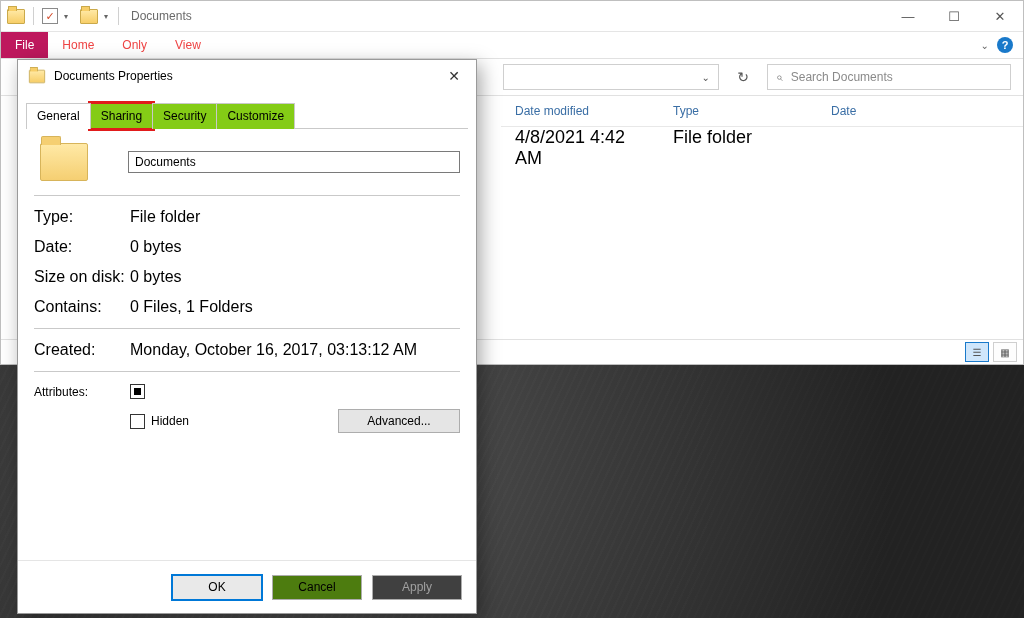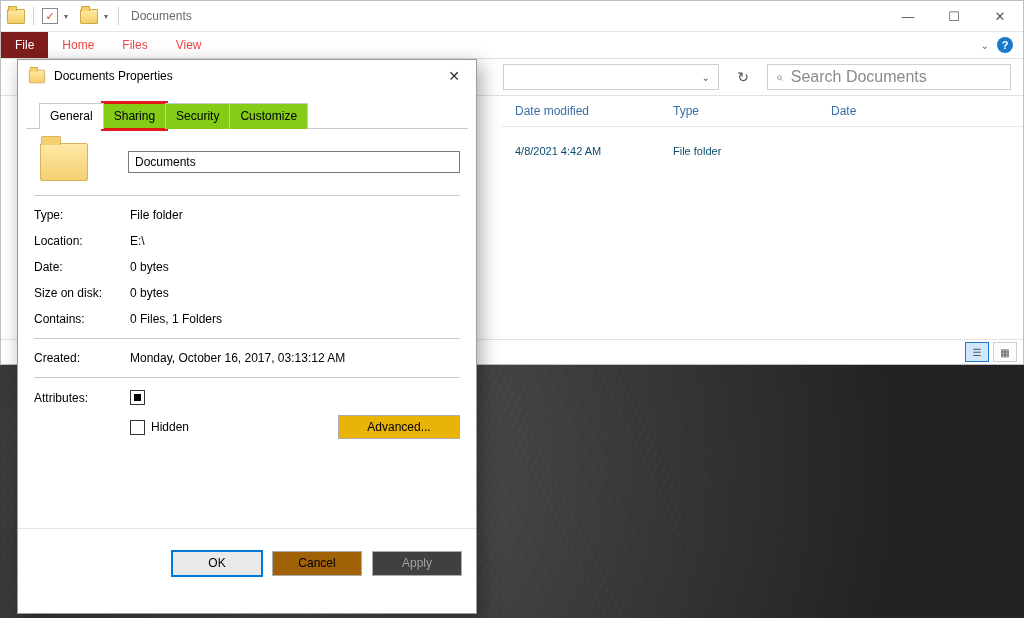--- a/index.html
+++ b/index.html
@@ -19,71 +19,71 @@
   .folder-ico::before{content:"";position:absolute;top:-4px;left:0;width:7px;height:4px;background:#f7ce68;border:1px solid #caa94a;border-bottom:none;border-radius:1px 1px 0 0}
   .sep{width:1px;height:18px;background:#d0d0d0;margin:0 4px}
   .qat-check{width:14px;height:14px;border:1px solid #8a8a8a;display:flex;align-items:center;justify-content:center;color:#d24726;font-size:11px;line-height:1}
   .qat-drop{font-size:8px;color:#666;padding:0 2px}
   .tb-title{margin-left:8px;color:#6a6a6a;font-size:12px}
   .tb-right{margin-left:auto;display:flex}
   .win-btn{width:46px;height:30px;display:flex;align-items:center;justify-content:center;color:#555;font-size:13px}
   
   .ribbon{height:26px;display:flex;align-items:stretch;border-bottom:1px solid #e1e1e1}
   .ribbon-tab{padding:0 14px;display:flex;align-items:center;font-size:12px;color:#ef4444}
-  .ribbon-tab.file{background:#7f1d1d;color:#fff}
+  .ribbon-tab.file{background:#be185d;color:#fff}
   .ribbon-right{margin-left:auto;display:flex;align-items:center;gap:8px;padding-right:10px}
   .chevdown{font-size:10px;color:#666}
   .help-badge{width:16px;height:16px;border-radius:50%;background:#1979ca;color:#fff;display:flex;align-items:center;justify-content:center;font-size:11px;font-weight:bold}
   
   .addr-row{height:36px;display:flex;align-items:center;gap:10px;padding:0 12px;border-bottom:1px solid #e1e1e1}
   .addr-spacer{flex:0 0 480px;height:1px}
   .addr-box{flex:1;height:24px;border:1px solid #cfcfcf;display:flex;align-items:center;justify-content:flex-end;padding:0 8px;color:#555}
   .refresh{width:28px;height:24px;display:flex;align-items:center;justify-content:center;color:#555;font-size:14px}
   .search-box{width:226px;height:24px;border:1px solid #cfcfcf;display:flex;align-items:center;gap:6px;padding:0 8px}
   .search-ico{color:#777;font-size:12px;transform:scaleX(-1)}
-  .search-box input{border:none;outline:none;font-size:16px;flex:1;color:#0f172a;background:transparent}
+  .search-box input{border:none;outline:none;font-size:12px;flex:1;color:#0f172a;background:transparent}
   .search-box input::placeholder{color:#8a8a8a}
   
   .listing{position:relative;padding:0 0 0 500px;height:calc(100% - 30px - 26px - 36px - 24px)}
   .cols{display:flex;border-bottom:1px solid #e8e8e8;height:30px;align-items:center;color:#3a6ea5;font-size:12px}
   .col{padding:0 14px}
   .col.dm{width:130px}.col.tp{width:130px}.col.sz{width:80px}
-  .rows .row{display:flex;height:30px;align-items:flex-end;font-size:11px;color:#0c4a6e}
+  .rows .row{display:flex;height:30px;align-items:flex-start;font-size:18px;color:#000000}
   .rows .row .cell{padding:0 14px}
   .rows .row .cell.dm{width:130px}.rows .row .cell.tp{width:130px}.rows .row .cell.sz{width:80px}
   
   .statusbar{position:absolute;left:0;right:0;bottom:0;height:24px;border-top:1px solid #e1e1e1;display:flex;align-items:center;justify-content:flex-end;padding:0 6px;gap:4px;background:#fff}
   .view-btn{width:22px;height:18px;border:1px solid #cfcfcf;display:flex;align-items:center;justify-content:center;font-size:10px;color:#555;background:#fdfdfd}
   .view-btn.sel{border-color:#1979ca;background:#cfe6fb}
   
   .dialog{position:absolute;left:17px;top:59px;width:460px;height:555px;background:#fff;border:1px solid #9a9a9a;box-shadow:4px 6px 18px rgba(0,0,0,.35);box-sizing:border-box;display:flex;flex-direction:column}
   .dlg-title{height:32px;display:flex;align-items:center;padding:0 6px 0 10px;font-size:12px}
   .dlg-title .folder-ico{margin-right:8px;transform:scale(.9)}
   .dlg-close{margin-left:auto;width:32px;height:24px;display:flex;align-items:center;justify-content:center;font-size:14px;color:#333}
-  .dlg-tabs{display:flex;align-items:flex-end;height:28px;padding:0 21px;margin-top:8px}
+  .dlg-tabs{display:flex;align-items:flex-end;height:28px;padding:0 8px;margin-top:8px}
   .dlg-tab{padding:5px 10px 6px;border:1px solid #c9c9c9;border-bottom:none;background:#fff;font-size:12px;margin-right:-1px;position:relative;top:1px}
   .dlg-tab.inactive{background:#84cc16}
   .dlg-tab.active{background:#fff;z-index:2}
   .dlg-tab.sharing{outline:3px solid #e11b1b;outline-offset:-1px}
   .dlg-body{border-top:1px solid #c9c9c9;margin:0 8px;flex:1;padding:14px 8px 8px 8px}
   .dlg-row{display:flex;align-items:center;margin-bottom:14px}
   .big-folder{width:46px;height:36px;margin-left:6px;margin-right:40px;background:linear-gradient(#ffe9a6,#f5cf72);border:1px solid #d7b45a;border-radius:2px;position:relative}
   .big-folder::before{content:"";position:absolute;top:-8px;left:0;width:18px;height:8px;background:#f5cf72;border:1px solid #d7b45a;border-bottom:none;border-radius:2px 2px 0 0}
   .name-input{flex:1;height:22px;border:1px solid #7a7a7a;padding:0 6px;font-size:12px;box-sizing:border-box}
   .hr{height:1px;background:#c9c9c9;margin:4px 0 12px 0}
-  .kv{display:flex;font-size:12px;margin-bottom:12px}
+  .kv{display:flex;font-size:16px;margin-bottom:12px}
   .kv .k{width:96px;color:#000}
   .kv .v{flex:1;color:#000}
   .attr-row{display:flex;align-items:center;font-size:12px;margin-bottom:10px}
   .attr-row .k{width:96px}
   .cb{width:13px;height:13px;border:1px solid #333;margin-right:6px;display:inline-flex;align-items:center;justify-content:center;background:#fff}
   .cb.filled::after{content:"";width:7px;height:7px;background:#000}
-  .adv-btn{margin-left:auto;width:120px;height:22px;border:1px solid #adadad;background:#eab308;font-size:12px;display:flex;align-items:center;justify-content:center}
-  .dlg-buttons{height:44px;display:flex;align-items:center;justify-content:flex-end;gap:10px;padding:12px 14px;border-top:1px solid #e5e5e5;margin:16px 0px}
-  .btn{width:88px;height:23px;border:1px solid #adadad;background:#a16207;font-size:12px;display:flex;align-items:center;justify-content:center}
+  .adv-btn{margin-left:auto;width:120px;height:22px;border:1px solid #adadad;background:#e5e5e5;font-size:12px;display:flex;align-items:center;justify-content:center}
+  .dlg-buttons{height:44px;display:flex;align-items:center;justify-content:flex-end;gap:10px;padding:4px 14px;border-top:1px solid #e5e5e5;margin:0 0px}
+  .btn{width:88px;height:23px;border:1px solid #adadad;background:#4d7c0f;font-size:12px;display:flex;align-items:center;justify-content:center}
   .btn.primary{border:1px solid #0078d7;outline:1px solid #0078d7;background:#e9e9e9}
   .btn.disabled{color:#a0a0a0;background:#404040}
 </style>
 </head>
 <body>
 
 <div class="screen">
   <div class="desktop-bg"></div>
 
   <div class="explorer">
@@ -101,21 +101,21 @@
       <div class="tb-right">
         <div class="win-btn">—</div>
         <div class="win-btn">☐</div>
         <div class="win-btn">✕</div>
       </div>
     </div>
 
     <div class="ribbon">
       <div class="ribbon-tab file">File</div>
       <div class="ribbon-tab">Home</div>
-      <div class="ribbon-tab">Files</div>
+      <div class="ribbon-tab">Only</div>
       <div class="ribbon-tab">View</div>
       <div class="ribbon-right">
         <span class="chevdown">⌄</span>
         <span class="help-badge">?</span>
       </div>
     </div>
 
     <div class="addr-row">
       <div class="addr-spacer"></div>
       <div class="addr-box">
@@ -168,24 +168,20 @@
         <div class="big-folder"></div>
         <input class="name-input" value="Documents" style="">
       </div>
       <div class="hr"></div>
 
       <div class="kv">
           <div class="k">Type:</div>
           <div class="v">File folder</div>
         </div>
       <div class="kv">
-          <div class="k">Location:</div>
-          <div class="v">E:\</div>
-        </div>
-      <div class="kv">
           <div class="k">Date:</div>
           <div class="v">0 bytes</div>
         </div>
       <div class="kv">
           <div class="k">Size on disk:</div>
           <div class="v">0 bytes</div>
         </div>
       <div class="kv">
           <div class="k">Contains:</div>
           <div class="v">0 Files, 1 Folders</div>

